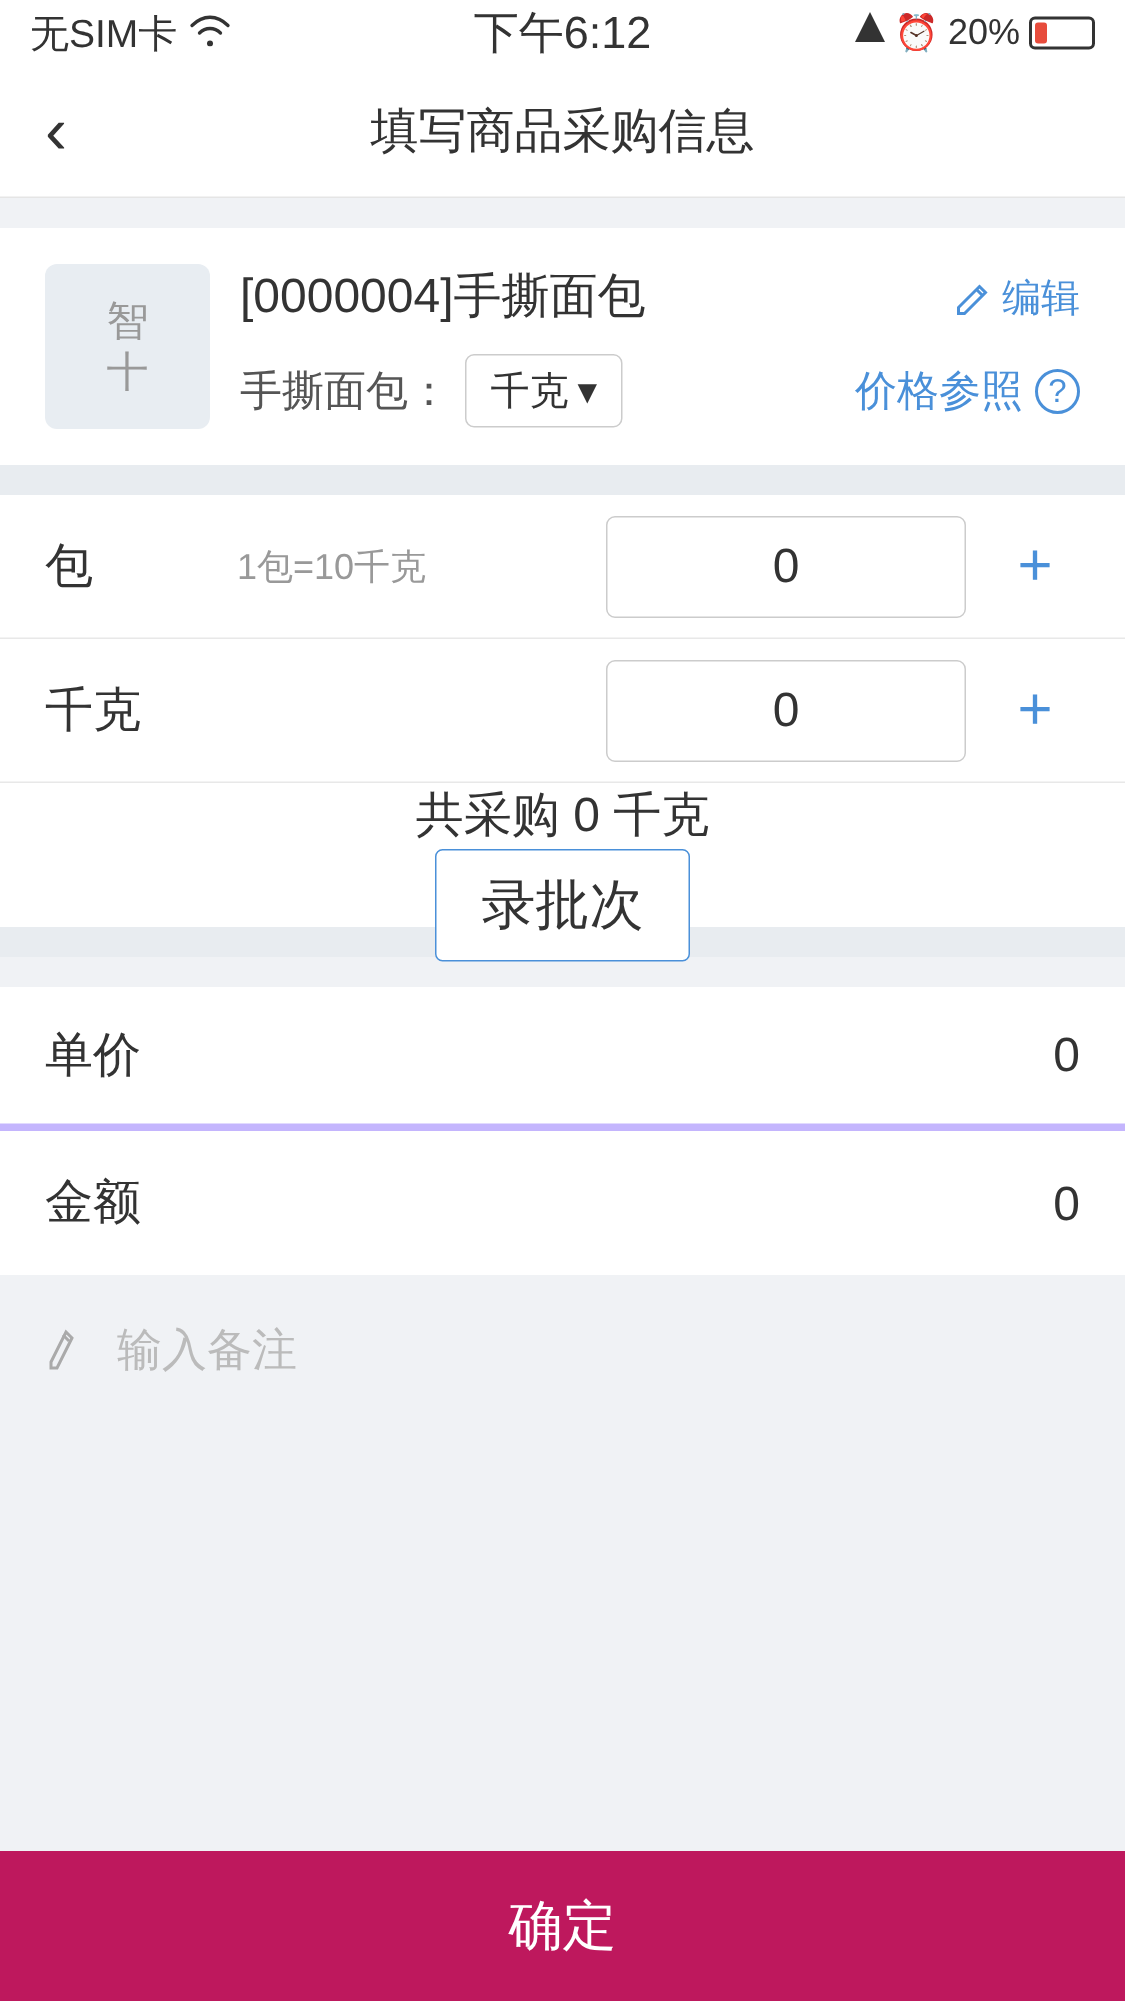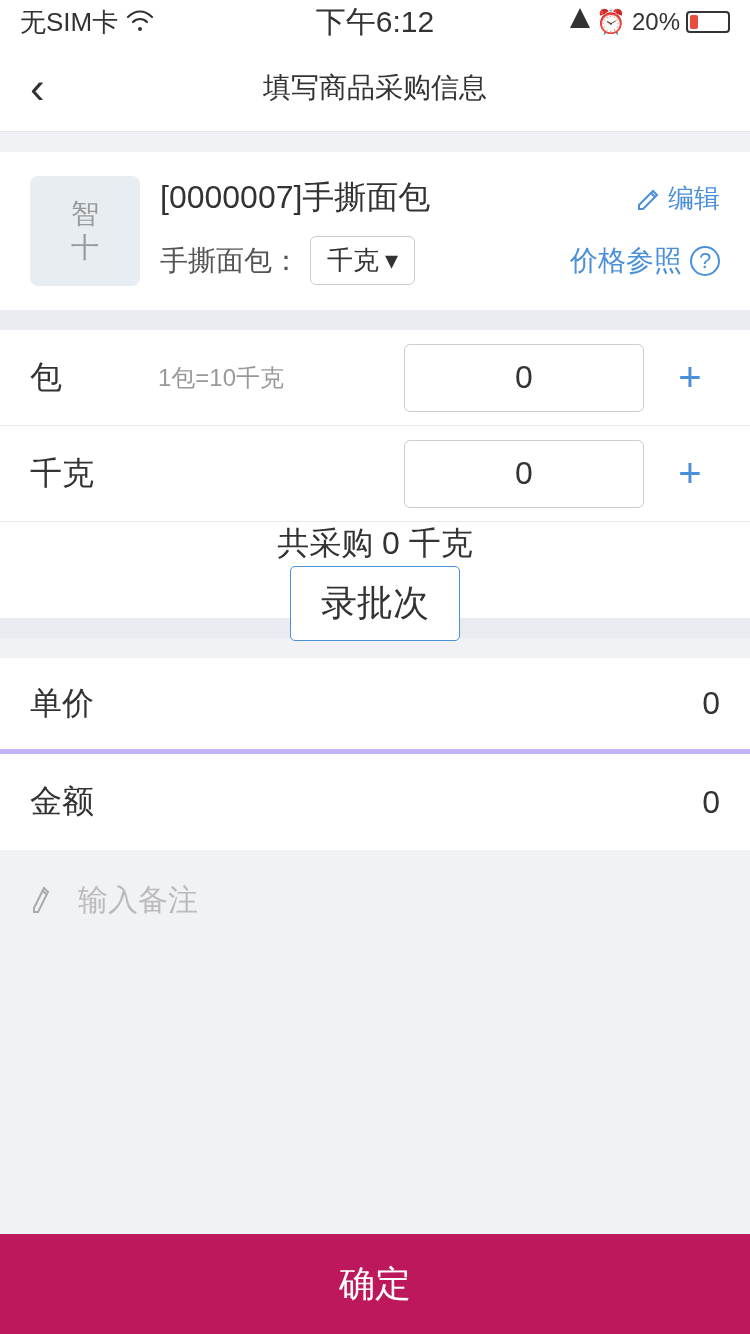--- a/index.html
+++ b/index.html
@@ -75,21 +75,21 @@
       font-size: 44px;
       color: #333;
       cursor: pointer;
       line-height: 1;
       margin-right: 20px;
     }
     .nav-title {
       position: absolute;
       left: 50%;
       transform: translateX(-50%);
-      font-size: 28px;
+      font-size: 32px;
       font-weight: 500;
       color: #333;
     }
 
     
     .product-card {
       background: #fff;
       padding: 24px 30px;
       margin-top: 20px;
       display: flex;
@@ -345,21 +345,21 @@
 
 <div class="product-card">
   <div class="product-image">
     <div class="product-image-logo">
       <div>智</div>
       <div>十</div>
     </div>
   </div>
   <div class="product-info">
     <div class="product-header">
-      <span class="product-name">[0000007]手撕面包</span>
+      <span class="product-name">[0000004]手撕面包</span>
       <span class="product-edit">
         <svg width="26" height="26" viewBox="0 0 26 26" fill="none">
           <path d="M3 20L17 6l4 4L7 24H3v-4z" stroke="#4a90d9" stroke-width="2" fill="none"></path>
           <path d="M15 8l4 4" stroke="#4a90d9" stroke-width="2"></path>
         </svg>
         <span>编辑</span>
       </span>
     </div>
     <div class="product-unit-row">
       <div style="display:flex;align-items:center;">

